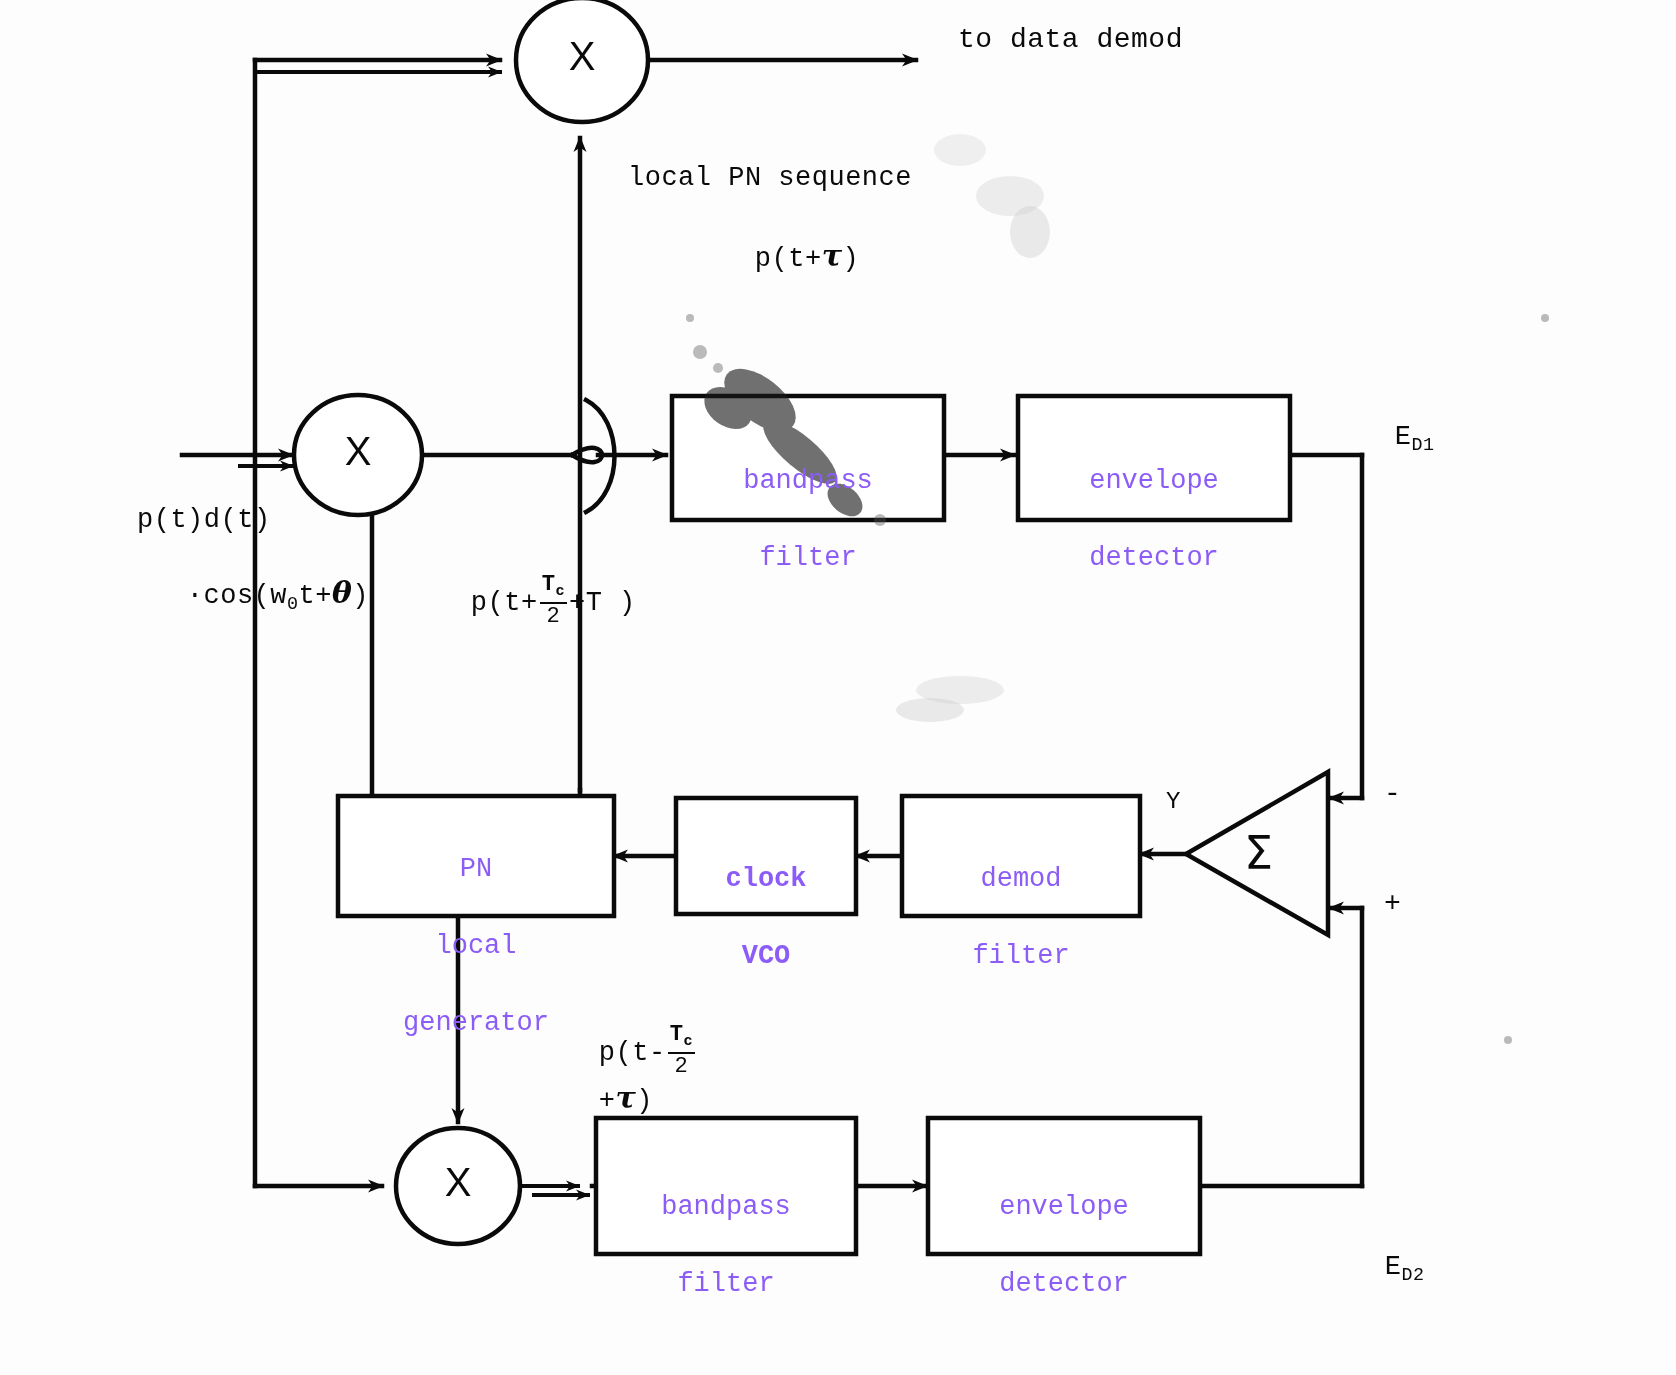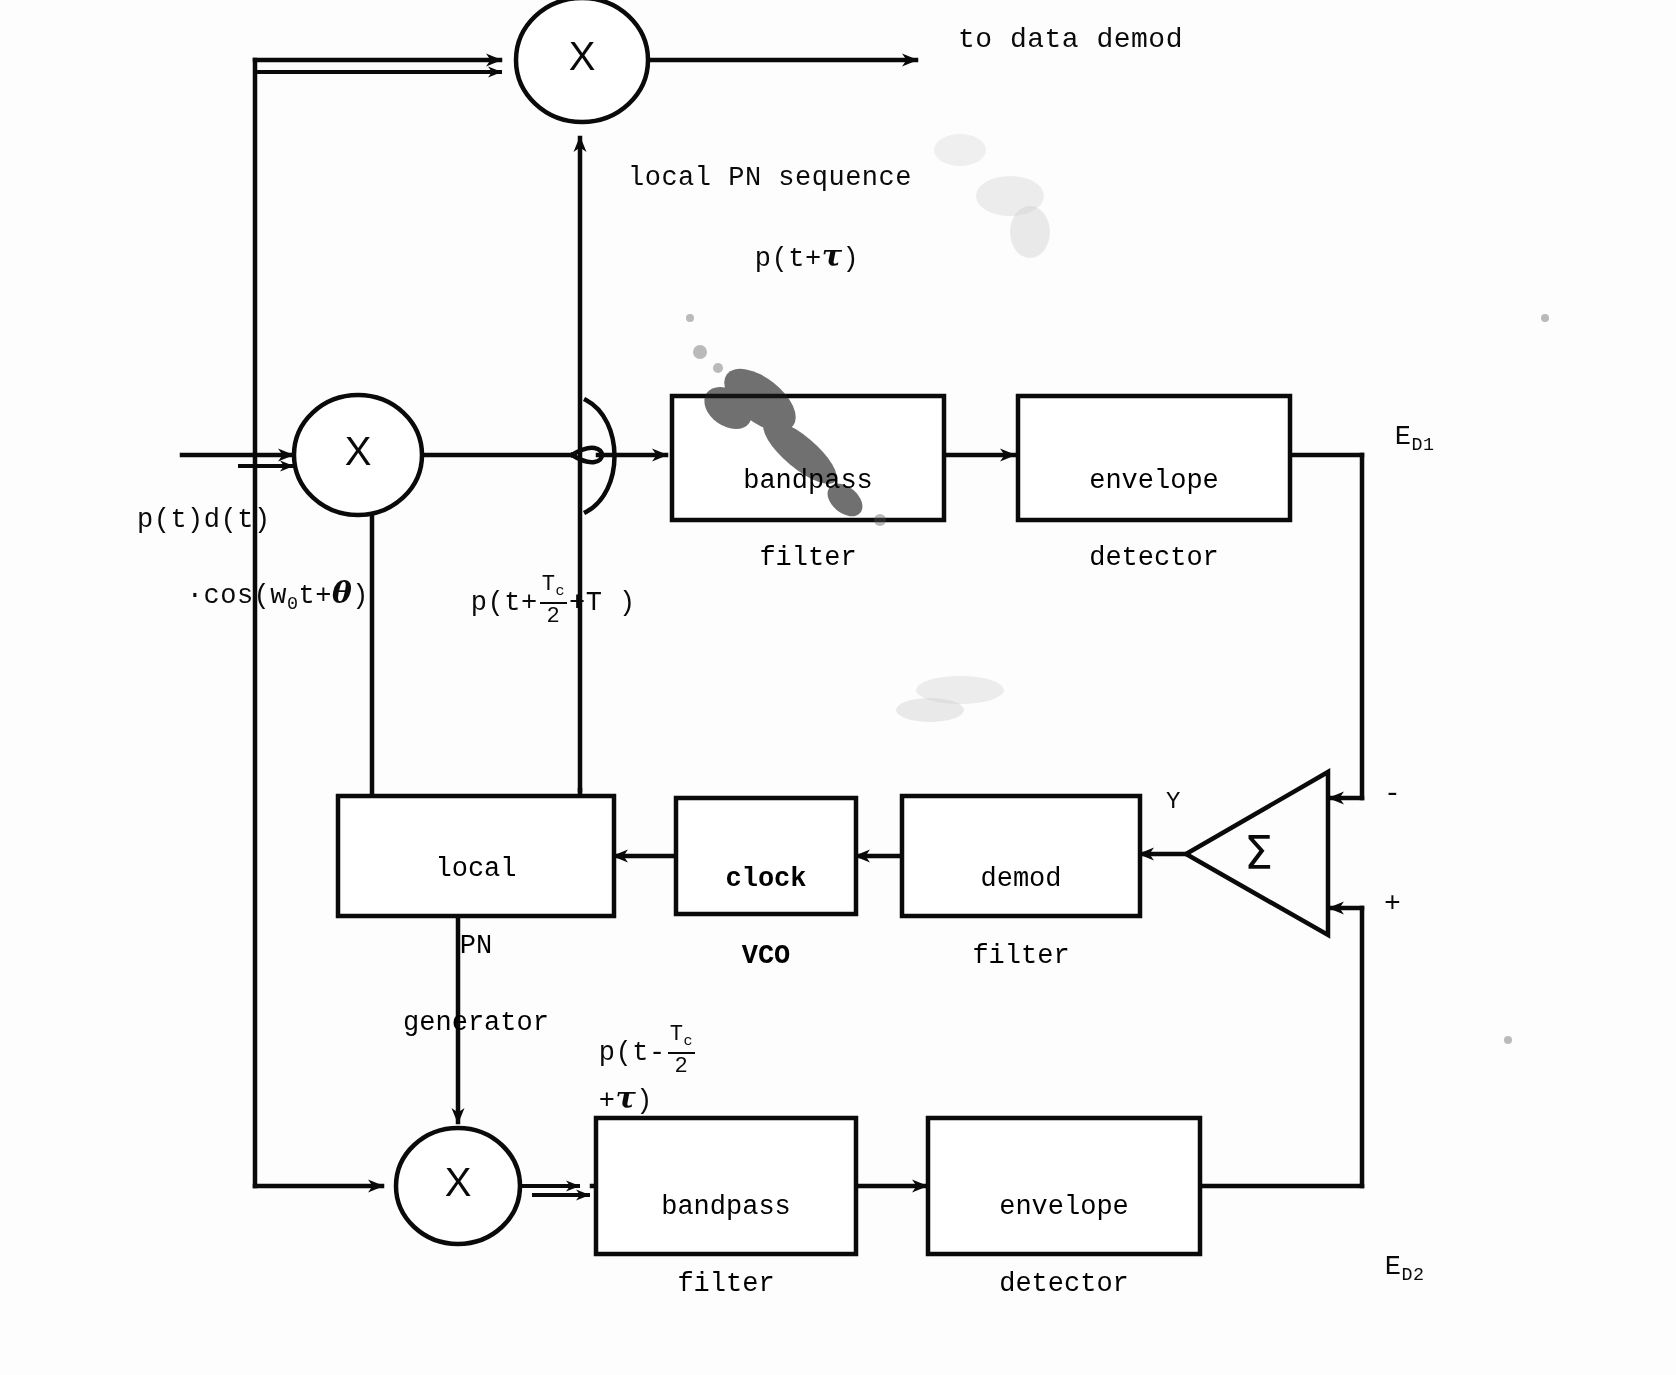--- a/index.html
+++ b/index.html
@@ -30,21 +30,21 @@
     position: absolute;
     font-family: "Liberation Mono", "DejaVu Sans Mono", monospace;
     color: #0a0a0a;
     white-space: pre;
     letter-spacing: 0.5px;
   }
   .boxlabel {
     position: absolute;
     text-align: center;
     font-family: "Liberation Mono", "DejaVu Sans Mono", monospace;
-    color: #000000;
+    color: #8b5cf6;
     line-height: 1.42;
     white-space: pre-line;
   }
   .f28 { font-size: 28px; }
   .f26 { font-size: 27px; }
   .f24 { font-size: 24px; }
   .sub {
     font-size: 0.68em;
     vertical-align: sub;
   }
@@ -66,20 +66,21 @@
     text-align: center;
     line-height: 1.05;
     position: relative;
     top: -2px;
     margin: 0 2px;
   }
   .frac .num {
     display: block;
     font-size: 0.82em;
     padding: 0 2px;
+    font-weight: bold;
   }
   .frac .bar {
     display: block;
     border-bottom: 2px solid #0a0a0a;
     height: 1px;
     margin: 1px 0;
   }
   .frac .den {
     display: block;
     font-size: 0.82em;
@@ -259,22 +260,22 @@
     <div>bandpass</div>
     <div>filter</div>
   </div>
 
   <div class="boxlabel f26" style="left:928px; top:1150px; width:272px;">
     <div>envelope</div>
     <div>detector</div>
   </div>
 
   <div class="boxlabel f26" style="left:338px; top:812px; width:276px;">
+    <div>PN</div>
     <div>local</div>
-    <div>PN</div>
     <div>generator</div>
   </div>
 
   <div class="boxlabel f26" style="left:676px; top:822px; width:180px;font-weight:bold;">
     <div>clock</div>
     <div>VCO</div>
   </div>
 
   <div class="boxlabel f26" style="left:902px; top:822px; width:238px;">
     <div>demod</div>

